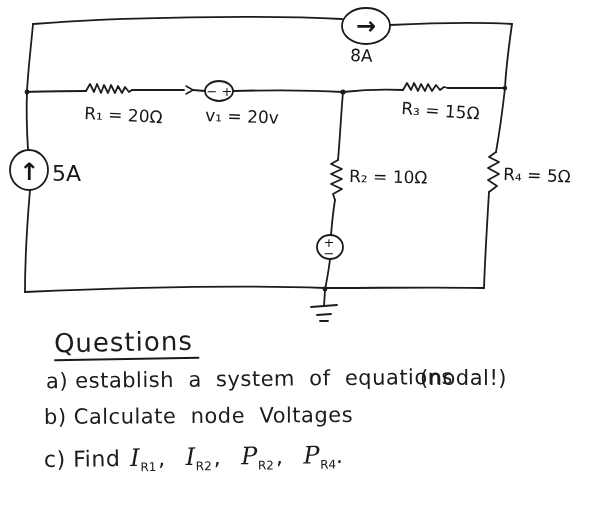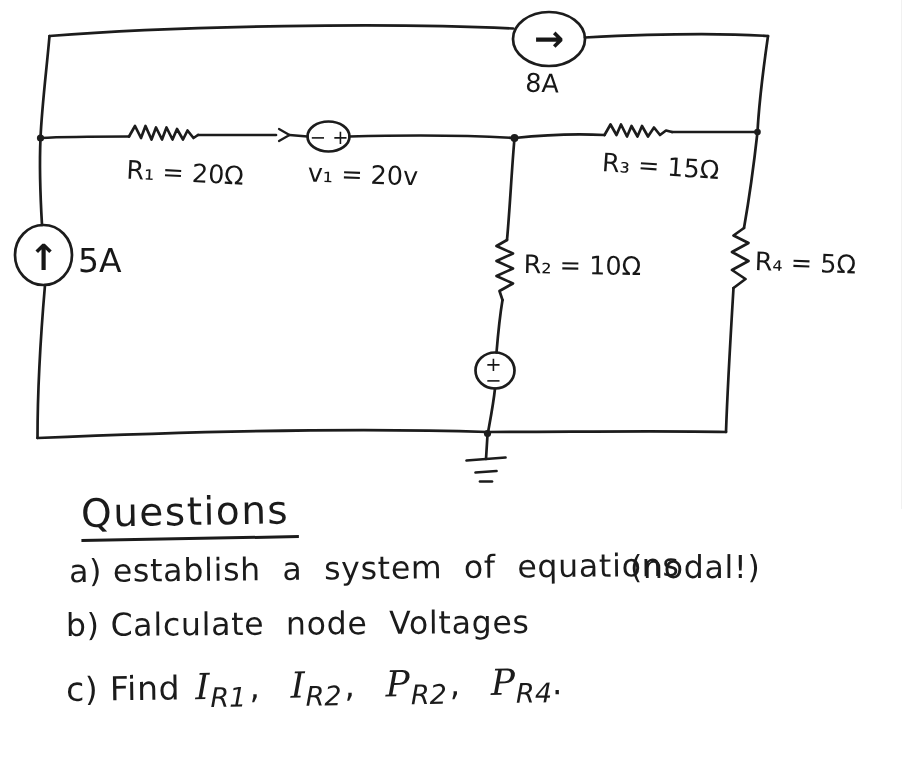--- a/index.html
+++ b/index.html
@@ -21,21 +21,21 @@
   .q-title{
     position:absolute;left:54px;top:327px;font-size:26px;letter-spacing:1px;
     border-bottom:2px solid #1b1b1b;padding:0 6px 1px 0;transform:rotate(-1deg);
   }
   .qline{position:absolute;white-space:pre;font-size:21px;letter-spacing:0.5px;}
   .q-a{left:46px;top:367px;transform:rotate(-0.6deg);}
   .q-note{left:420px;top:366px;font-size:21px;}
   .q-b{left:44px;top:404px;transform:rotate(-0.4deg);}
   .q-c{left:44px;top:443px;font-size:22px;transform:rotate(-0.8deg);}
   .q-c .mathvar{font-family:"DejaVu Serif",serif;font-style:italic;font-size:24px;}
-  .q-c sub{font-size:18px;letter-spacing:0;font-style:italic;}
+  .q-c sub{font-size:12px;letter-spacing:0;}
   .q-c .comma{margin:0 10px 0 2px;}
   .q-c .item{margin-left:10px;}
 </style>
 </head>
 <body>
 
 <div class="stage">
 
   <svg width="601" height="513" viewBox="0 0 601 513">
 

